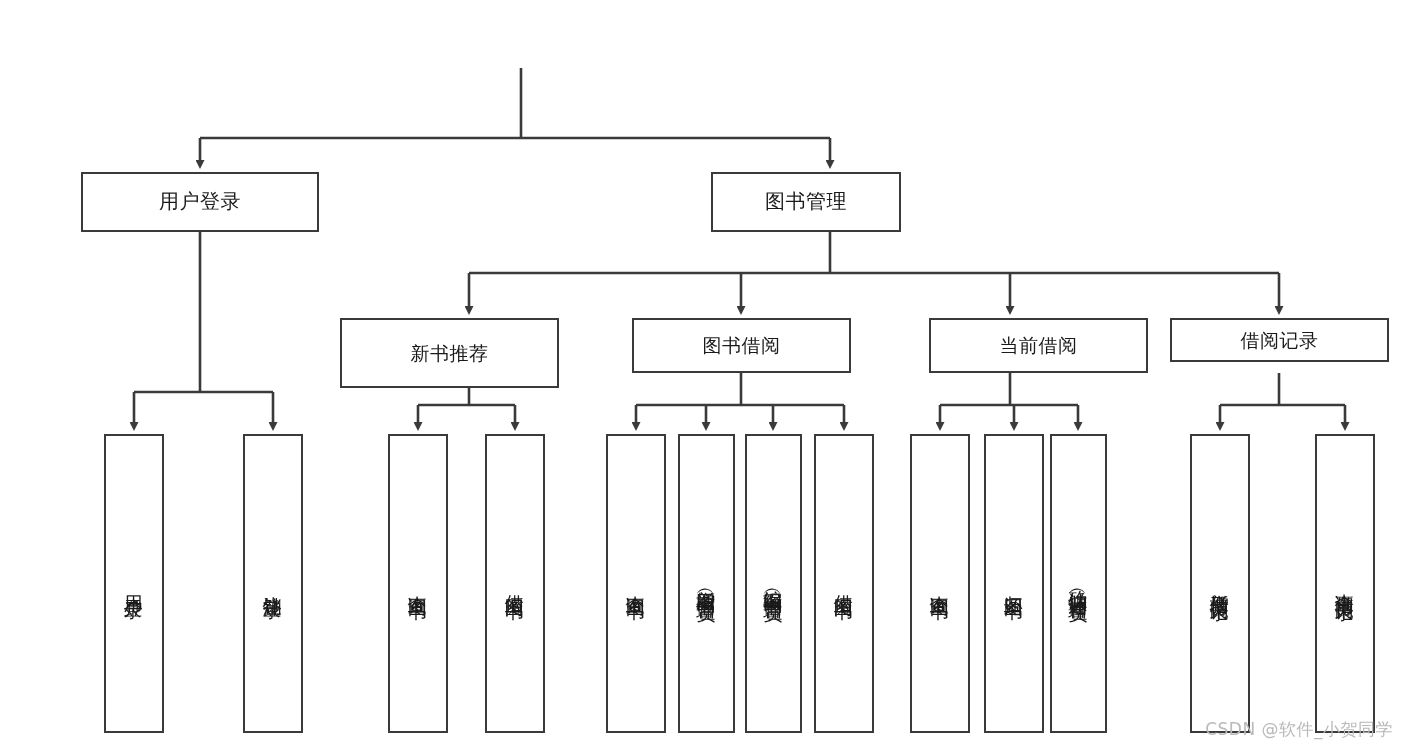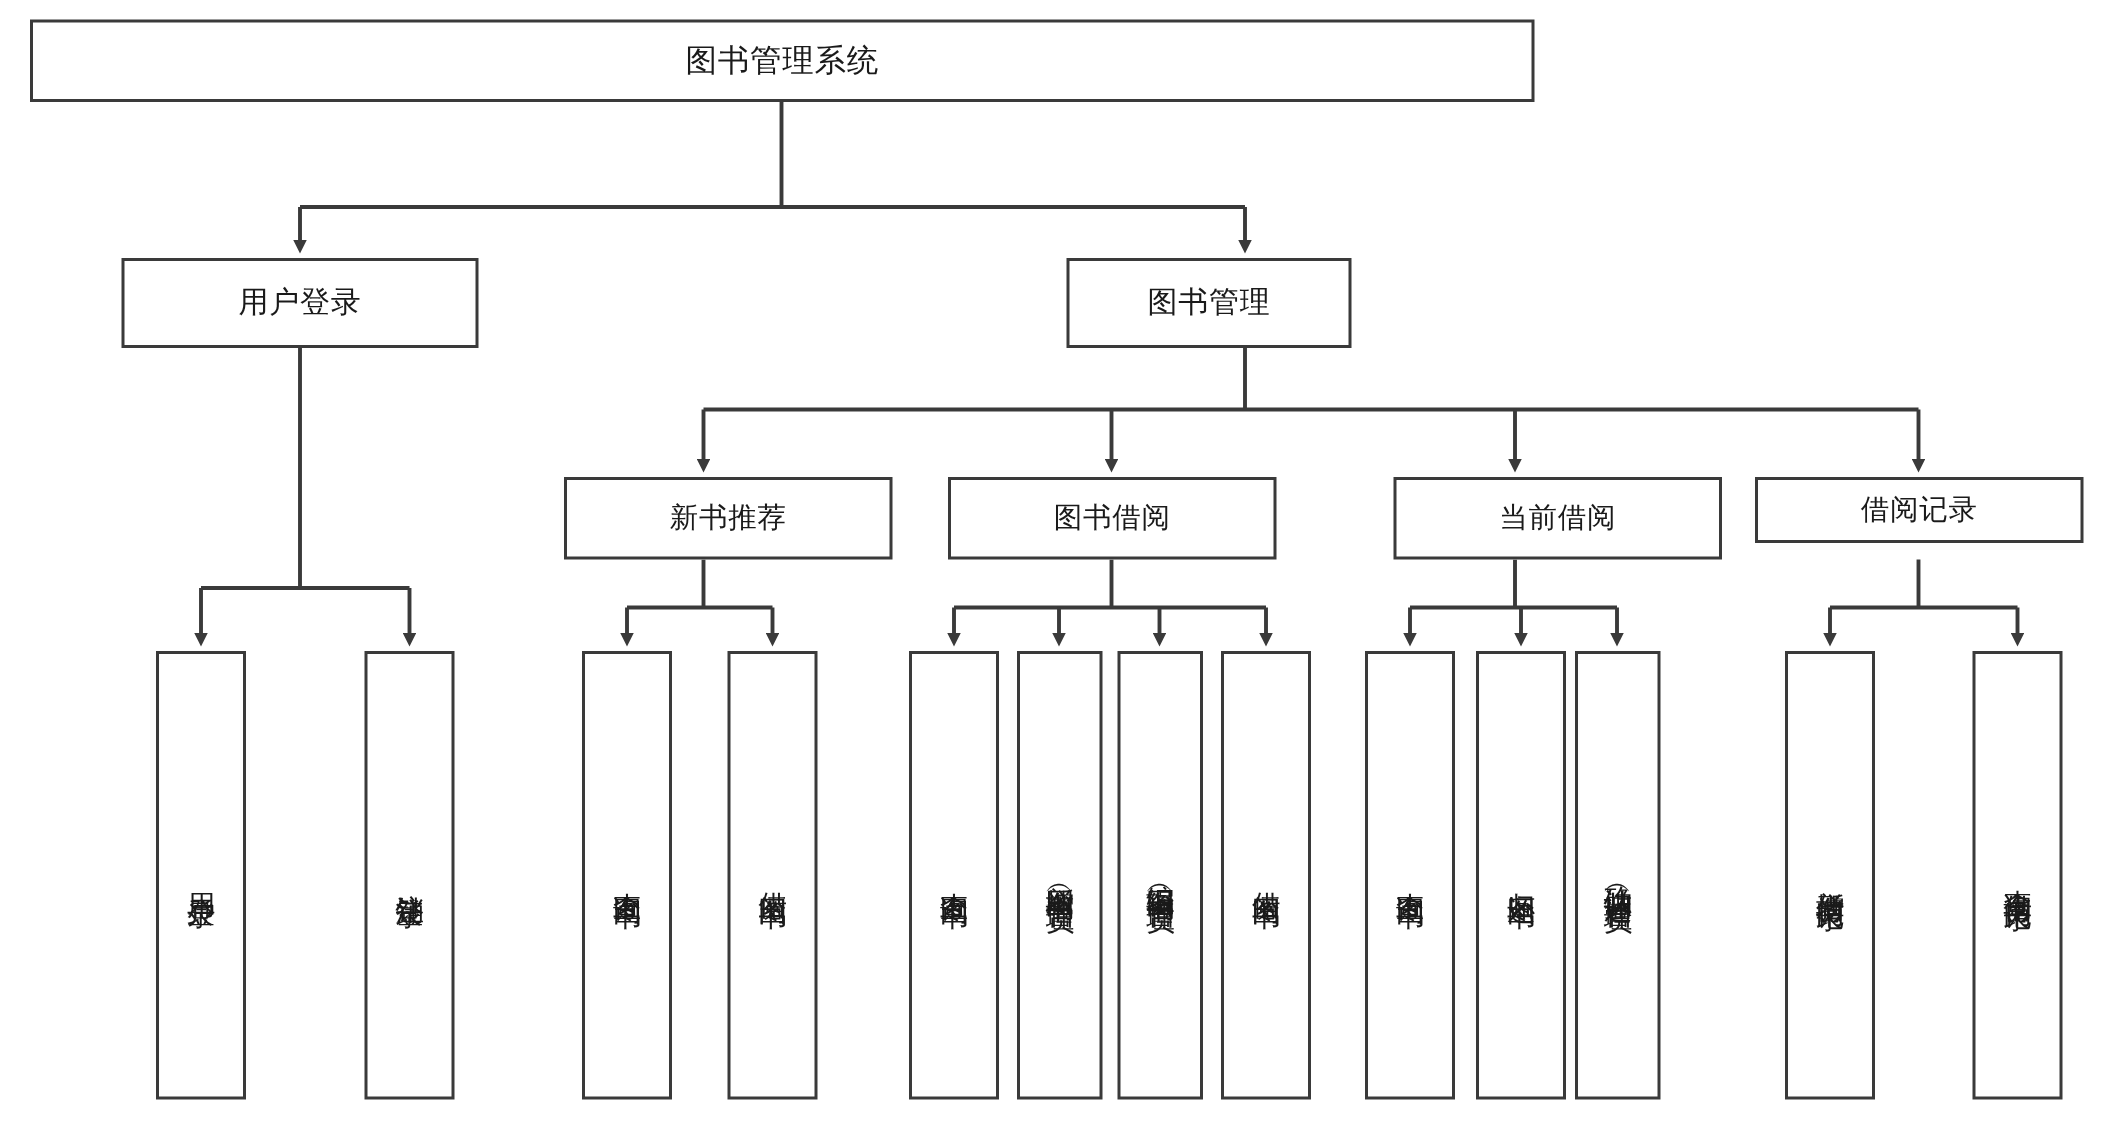--- a/index.html
+++ b/index.html
@@ -107,34 +107,31 @@
         <path d="M 940 405 L 940 423" marker-end="url(#arrowhead)"></path>
         <path d="M 1014 405 L 1014 423" marker-end="url(#arrowhead)"></path>
         <path d="M 1078 405 L 1078 423" marker-end="url(#arrowhead)"></path>
         <path d="M 1279 373 L 1279 405"></path>
         <path d="M 1220 405 L 1345 405"></path>
         <path d="M 1220 405 L 1220 423" marker-end="url(#arrowhead)"></path>
         <path d="M 1345 405 L 1345 423" marker-end="url(#arrowhead)"></path>
       </g>
   </svg>
 
-  <div class="node level0" id="node-root" style="left: 20px; top: 13px; width: 1003px; height: 55px;">
-    <span class="nlabel">图书管理系统</span>
-  </div>
 
   <div id="level1-nodes">
       <div class="node level1" style="left: 81px; top: 172px; width: 238px; height: 60px;">
         <span class="nlabel">用户登录</span>
       </div>
       <div class="node level1" style="left: 711px; top: 172px; width: 190px; height: 60px;">
         <span class="nlabel">图书管理</span>
       </div>
     </div>
   <div id="level2-nodes">
-      <div class="node level2" style="left: 376px; top: 318px; width: 219px; height: 55px;">
+      <div class="node level2" style="left: 340px; top: 318px; width: 219px; height: 70px;">
         <span class="nlabel">新书推荐</span>
       </div>
       <div class="node level2" style="left: 632px; top: 318px; width: 219px; height: 55px;">
         <span class="nlabel">图书借阅</span>
       </div>
       <div class="node level2" style="left: 901px; top: 318px; width: 219px; height: 55px; margin-left: 28px;">
         <span class="nlabel">当前借阅</span>
       </div>
       <div class="node level2" style="left: 1170px; top: 318px; width: 219px; height: 44px;">
         <span class="nlabel">借阅记录</span>
@@ -175,13 +172,14 @@
         <span class="nlabel">确认归还（管理员）</span>
       </div>
       <div class="node leaf" style="left: 1190px; top: 434px; width: 60px; height: 299px;">
         <span class="nlabel">新增借阅记录</span>
       </div>
       <div class="node leaf" style="left: 1315px; top: 434px; width: 60px; height: 299px;">
         <span class="nlabel">查询借阅记录</span>
       </div>
     </div>
 
+  <div id="watermark">CSDN @软件_小贺同学</div>
 </div>
 
 </body></html>

